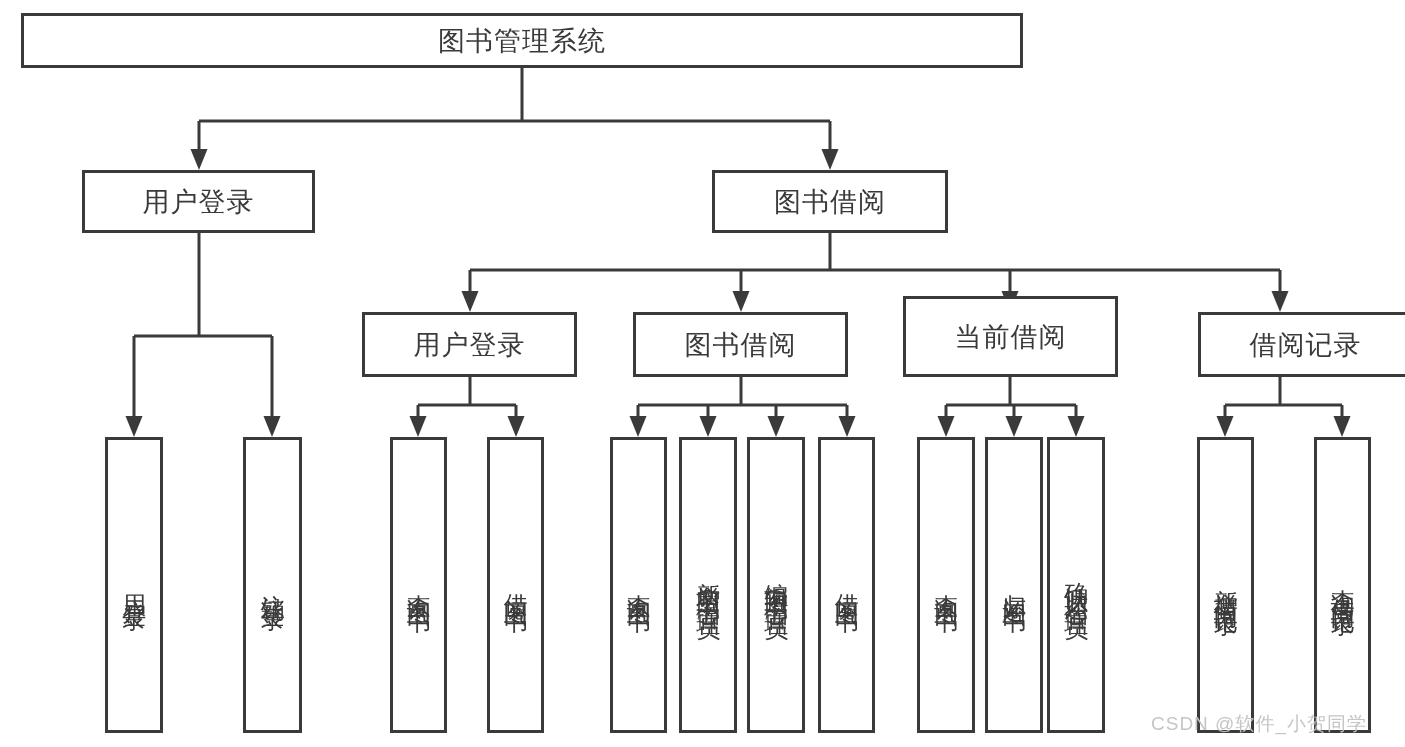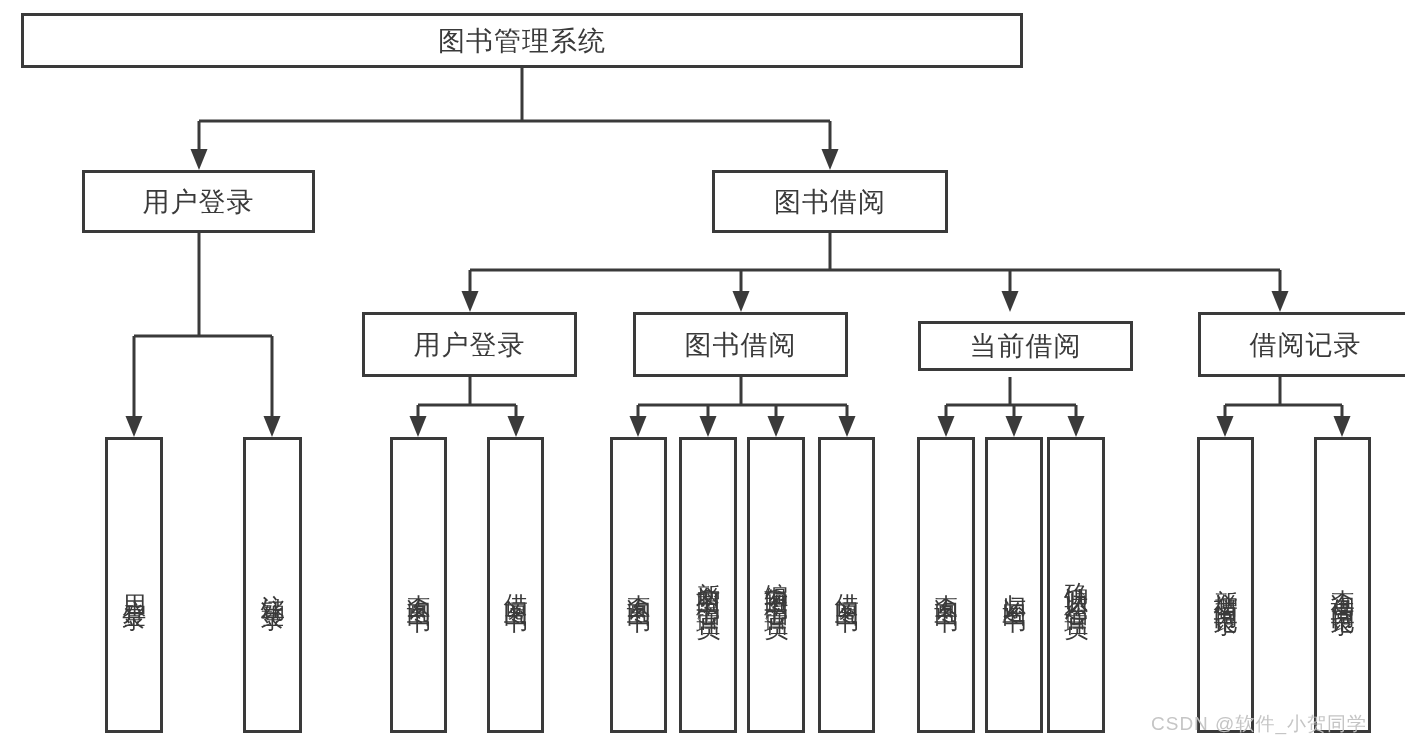--- a/index.html
+++ b/index.html
@@ -117,21 +117,21 @@
   <div class="node h" style="left:712px; top:170px; width:236px; height:63px;">
     <span>图书借阅</span>
   </div>
 
   <div class="node h" style="left:362px; top:312px; width:215px; height:65px;">
     <span>用户登录</span>
   </div>
   <div class="node h" style="left:633px; top:312px; width:215px; height:65px;text-align:right;">
     <span>图书借阅</span>
   </div>
-  <div class="node h" style="left:903px; top:321px; width:215px; height:50px;margin-left:15px;">
+  <div class="node h" style="left:903px; top:296px; width:215px; height:81px;">
     <span>当前借阅</span>
   </div>
   <div class="node h" style="left:1198px; top:312px; width:215px; height:65px;">
     <span>借阅记录</span>
   </div>
 
   <div class="node v" style="left:105px; top:437px; width:58px; height:296px;">
     <span>用户登录</span>
   </div>
   <div class="node v" style="left:243px; top:437px; width:59px; height:296px;">

